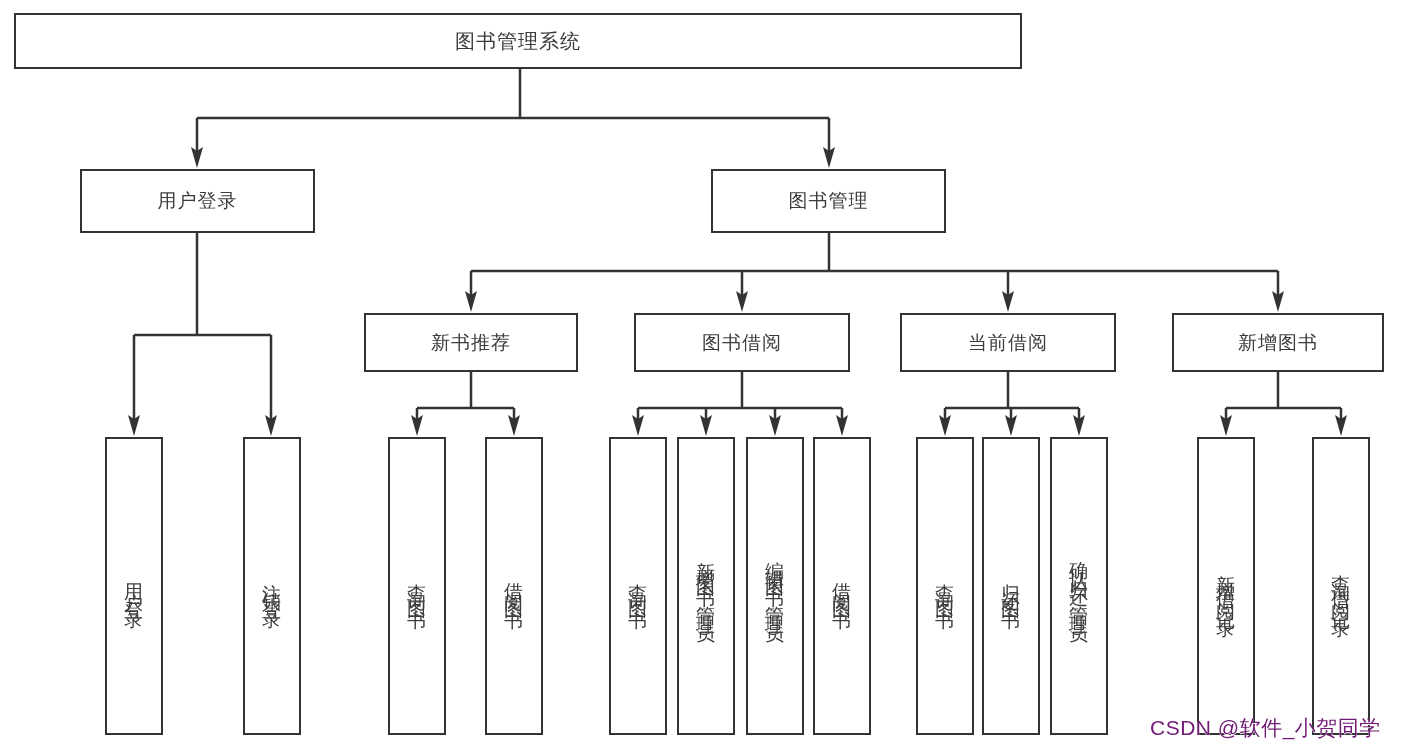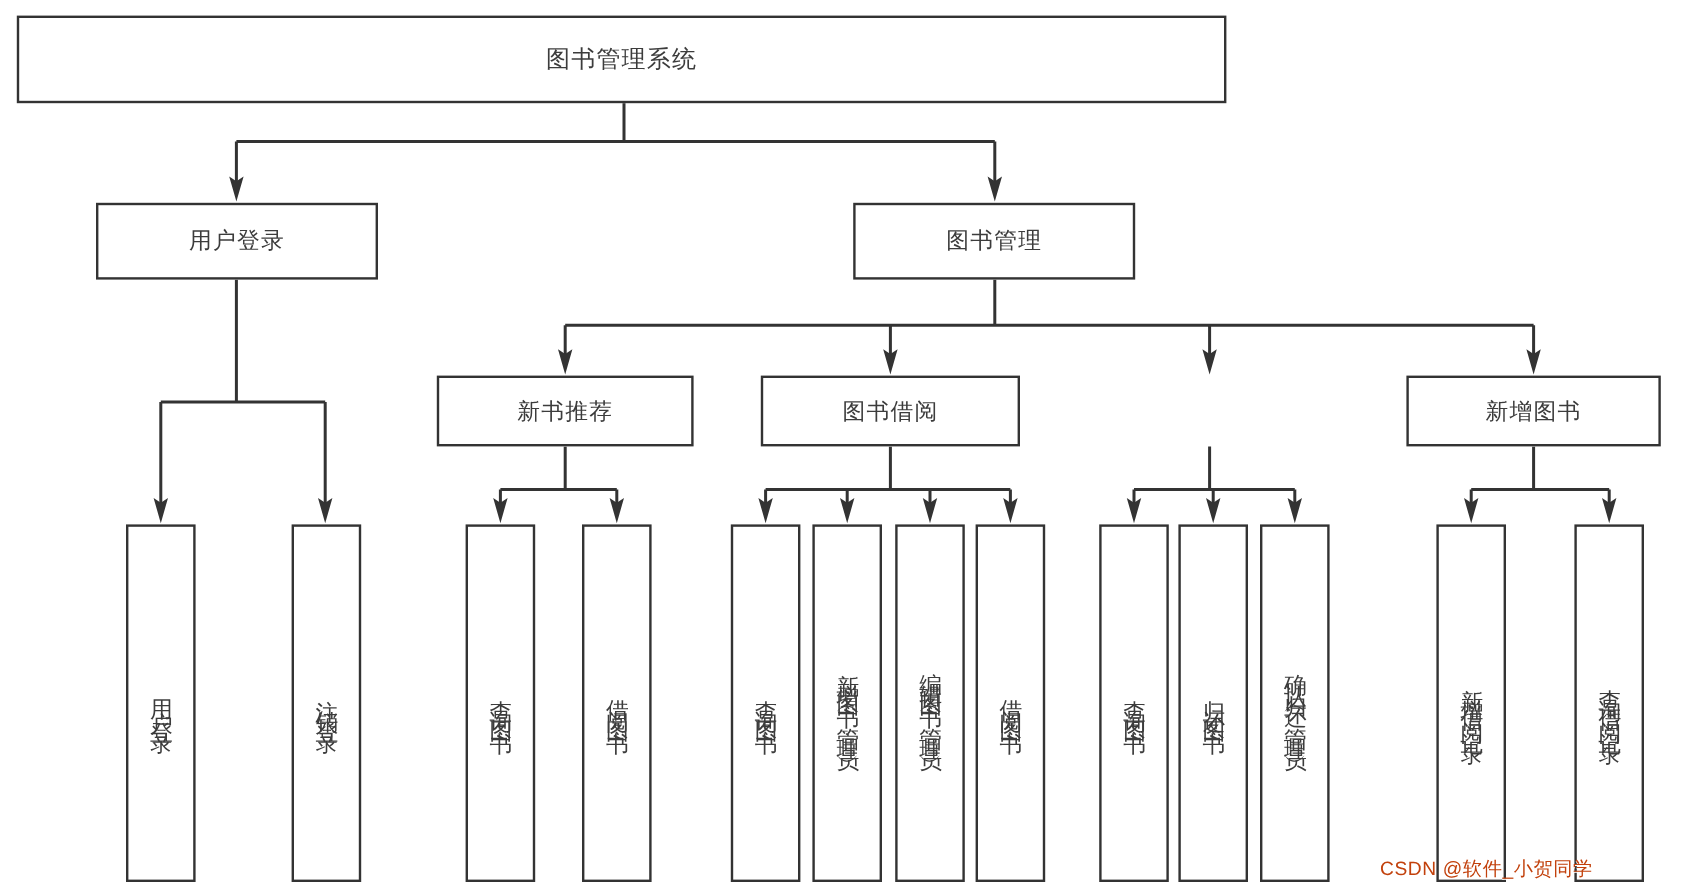--- a/index.html
+++ b/index.html
@@ -13,37 +13,37 @@
   .node{
     position:absolute;
     border:2.5px solid #333333;
     background:#ffffff;
     display:flex;align-items:center;justify-content:center;
     color:#3c3c3c;
     z-index:2;
     box-sizing:border-box;
   }
   .hlabel{font-size:19px;letter-spacing:1px;white-space:nowrap;}
-  .root{left:14px;top:13px;width:1008px;height:73px;}
+  .root{left:14px;top:13px;width:1008px;height:56px;}
   .root .hlabel{font-size:20px;}
   .lvl2{top:169px;width:235px;height:64px;}
   .lvl3{top:313px;height:59px;}
   .leaf{top:437px;width:58px;height:298px;}
   .vtext{
     writing-mode:vertical-rl;
     text-orientation:mixed;
     font-size:19px;
     letter-spacing:9px;
     line-height:1;
     color:#3c3c3c;
     white-space:nowrap;
   }
   .watermark{
     position:absolute;left:1150px;top:714px;z-index:3;
-    font-size:16px;color:#c2410c;letter-spacing:0.5px;
+    font-size:21px;color:#701a75;letter-spacing:0.5px;
     text-shadow:0 1px 0 #ffffff;
     white-space:nowrap;
   }
 </style>
 </head>
 <body>
 
 <div id="canvas">
 
   <svg class="connectors" viewBox="0 0 1405 747" xmlns="http://www.w3.org/2000/svg">
@@ -99,20 +99,23 @@
   <div class="node lvl2" style="left:711px;text-align:center;">
     <span class="hlabel">图书管理</span>
   </div>
 
   <div class="node lvl3" style="left:364px;width:214px;">
     <span class="hlabel">新书推荐</span>
   </div>
   <div class="node lvl3" style="left:634px;width:216px;">
     <span class="hlabel">图书借阅</span>
   </div>
+  <div class="node lvl3" style="left:900px;width:216px;">
+    <span class="hlabel">当前借阅</span>
+  </div>
   <div class="node lvl3" style="left:1172px;width:212px;">
     <span class="hlabel">新增图书</span>
   </div>
 
   <div class="node leaf" style="left:105px;">
     <span class="vtext">用户登录</span>
   </div>
   <div class="node leaf" style="left:243px;">
     <span class="vtext">注销登录</span>
   </div>

